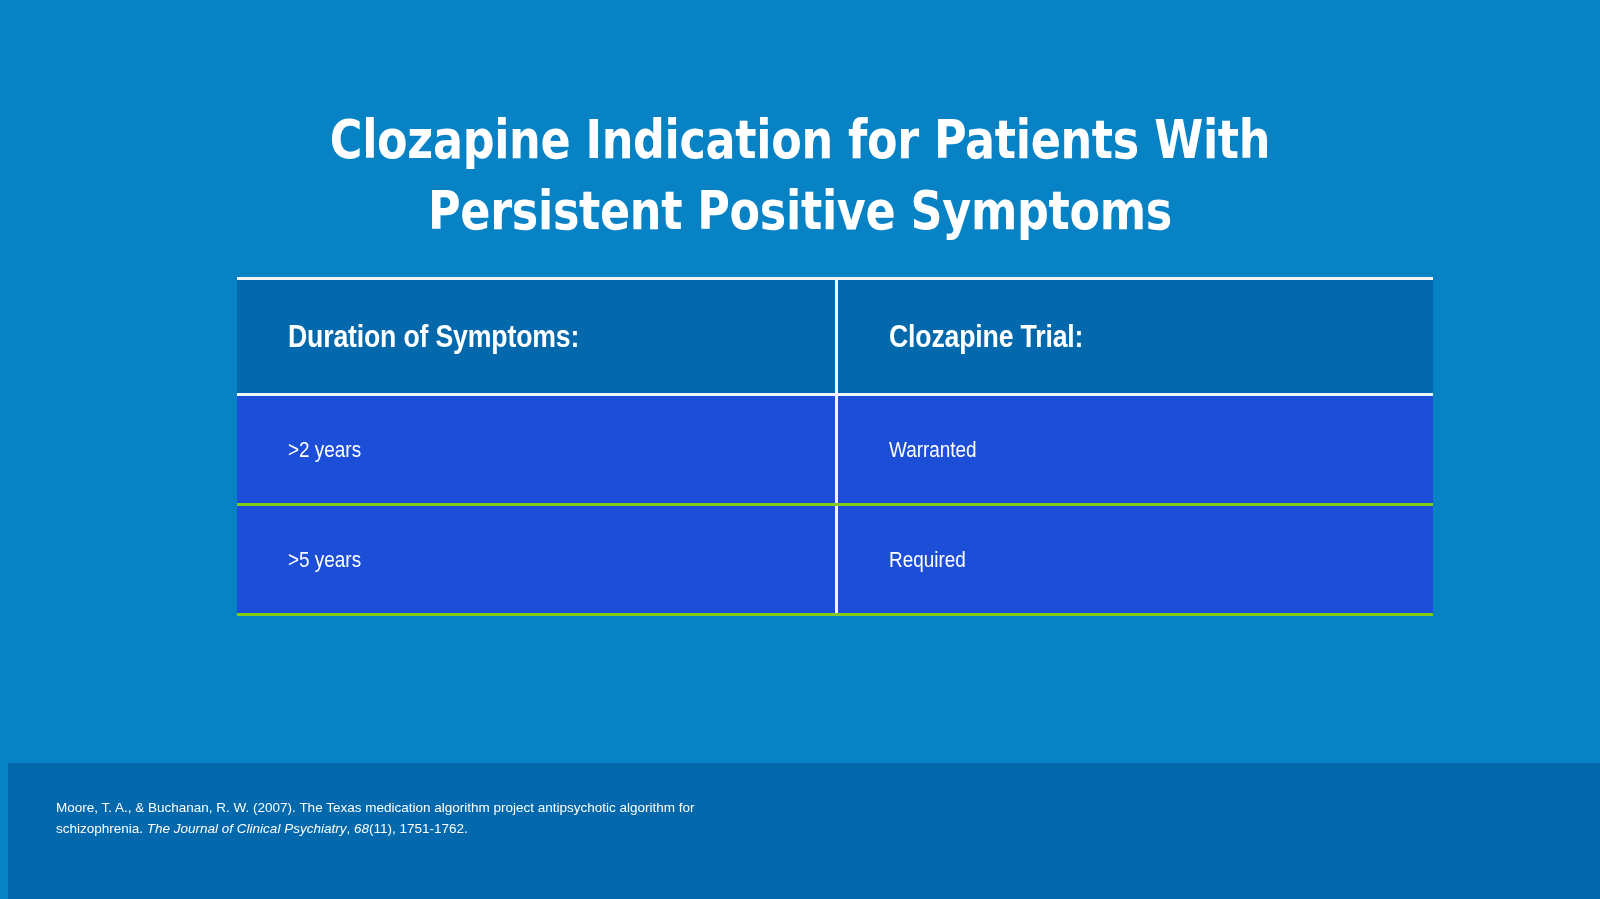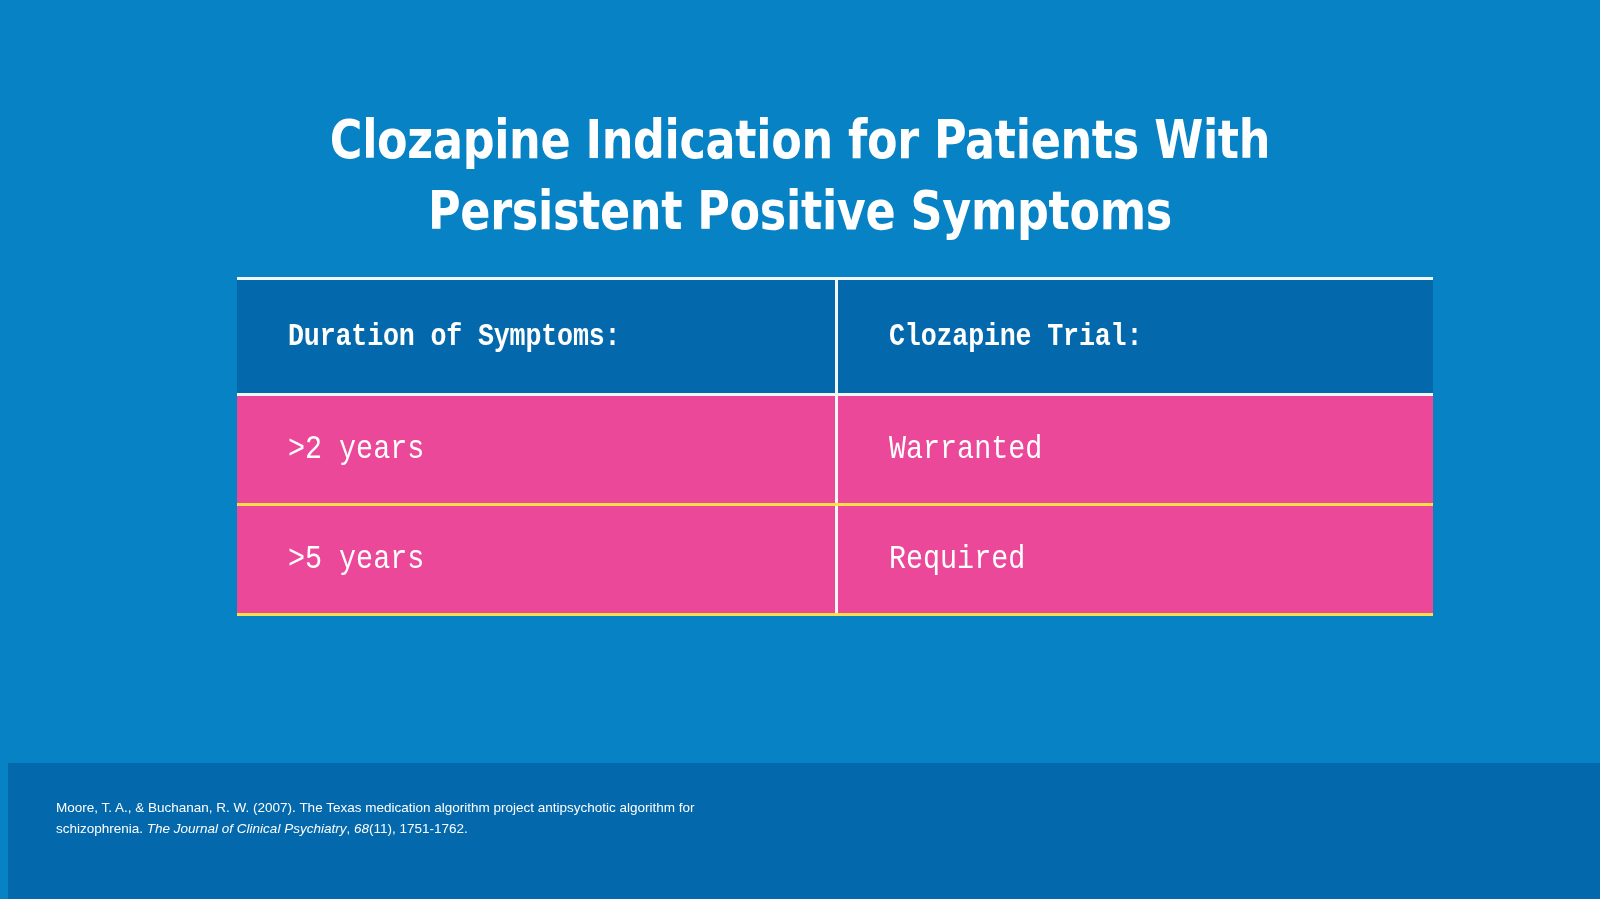--- a/index.html
+++ b/index.html
@@ -48,37 +48,37 @@
   }
   .data-table {
     width: 100%;
     border-collapse: collapse;
     table-layout: fixed;
   }
   .data-table td {
     padding: 0 0 0 51px;
     vertical-align: middle;
     color: #ffffff;
-    font-family: Liberation Mono, monospace;
+    font-family: Liberation Sans, sans-serif;
   }
   .data-table tr.header-row td {
     background: #0469ac;
     height: 113px;
     font-size: 31px;
     font-weight: bold;
     letter-spacing: -0.2px;
     border-top: 3px solid #f2f6f7;
     border-bottom: 3px solid #f2f6f7;
   }
   .data-table tr.body-row td {
-    background: #ec4899;
+    background: #1d4ed8;
     height: 107px;
-    font-size: 33px;
+    font-size: 22px;
     font-weight: normal;
-    border-bottom: 3px solid #fde047;
+    border-bottom: 3px solid #84cc16;
   }
   .data-table td.col-first {
     width: 547px;
     border-right: 3px solid #f2f6f7;
   }
   .data-table td.col-second {
     width: 544px;
   }
   .cell-text {
     display: inline-block;

